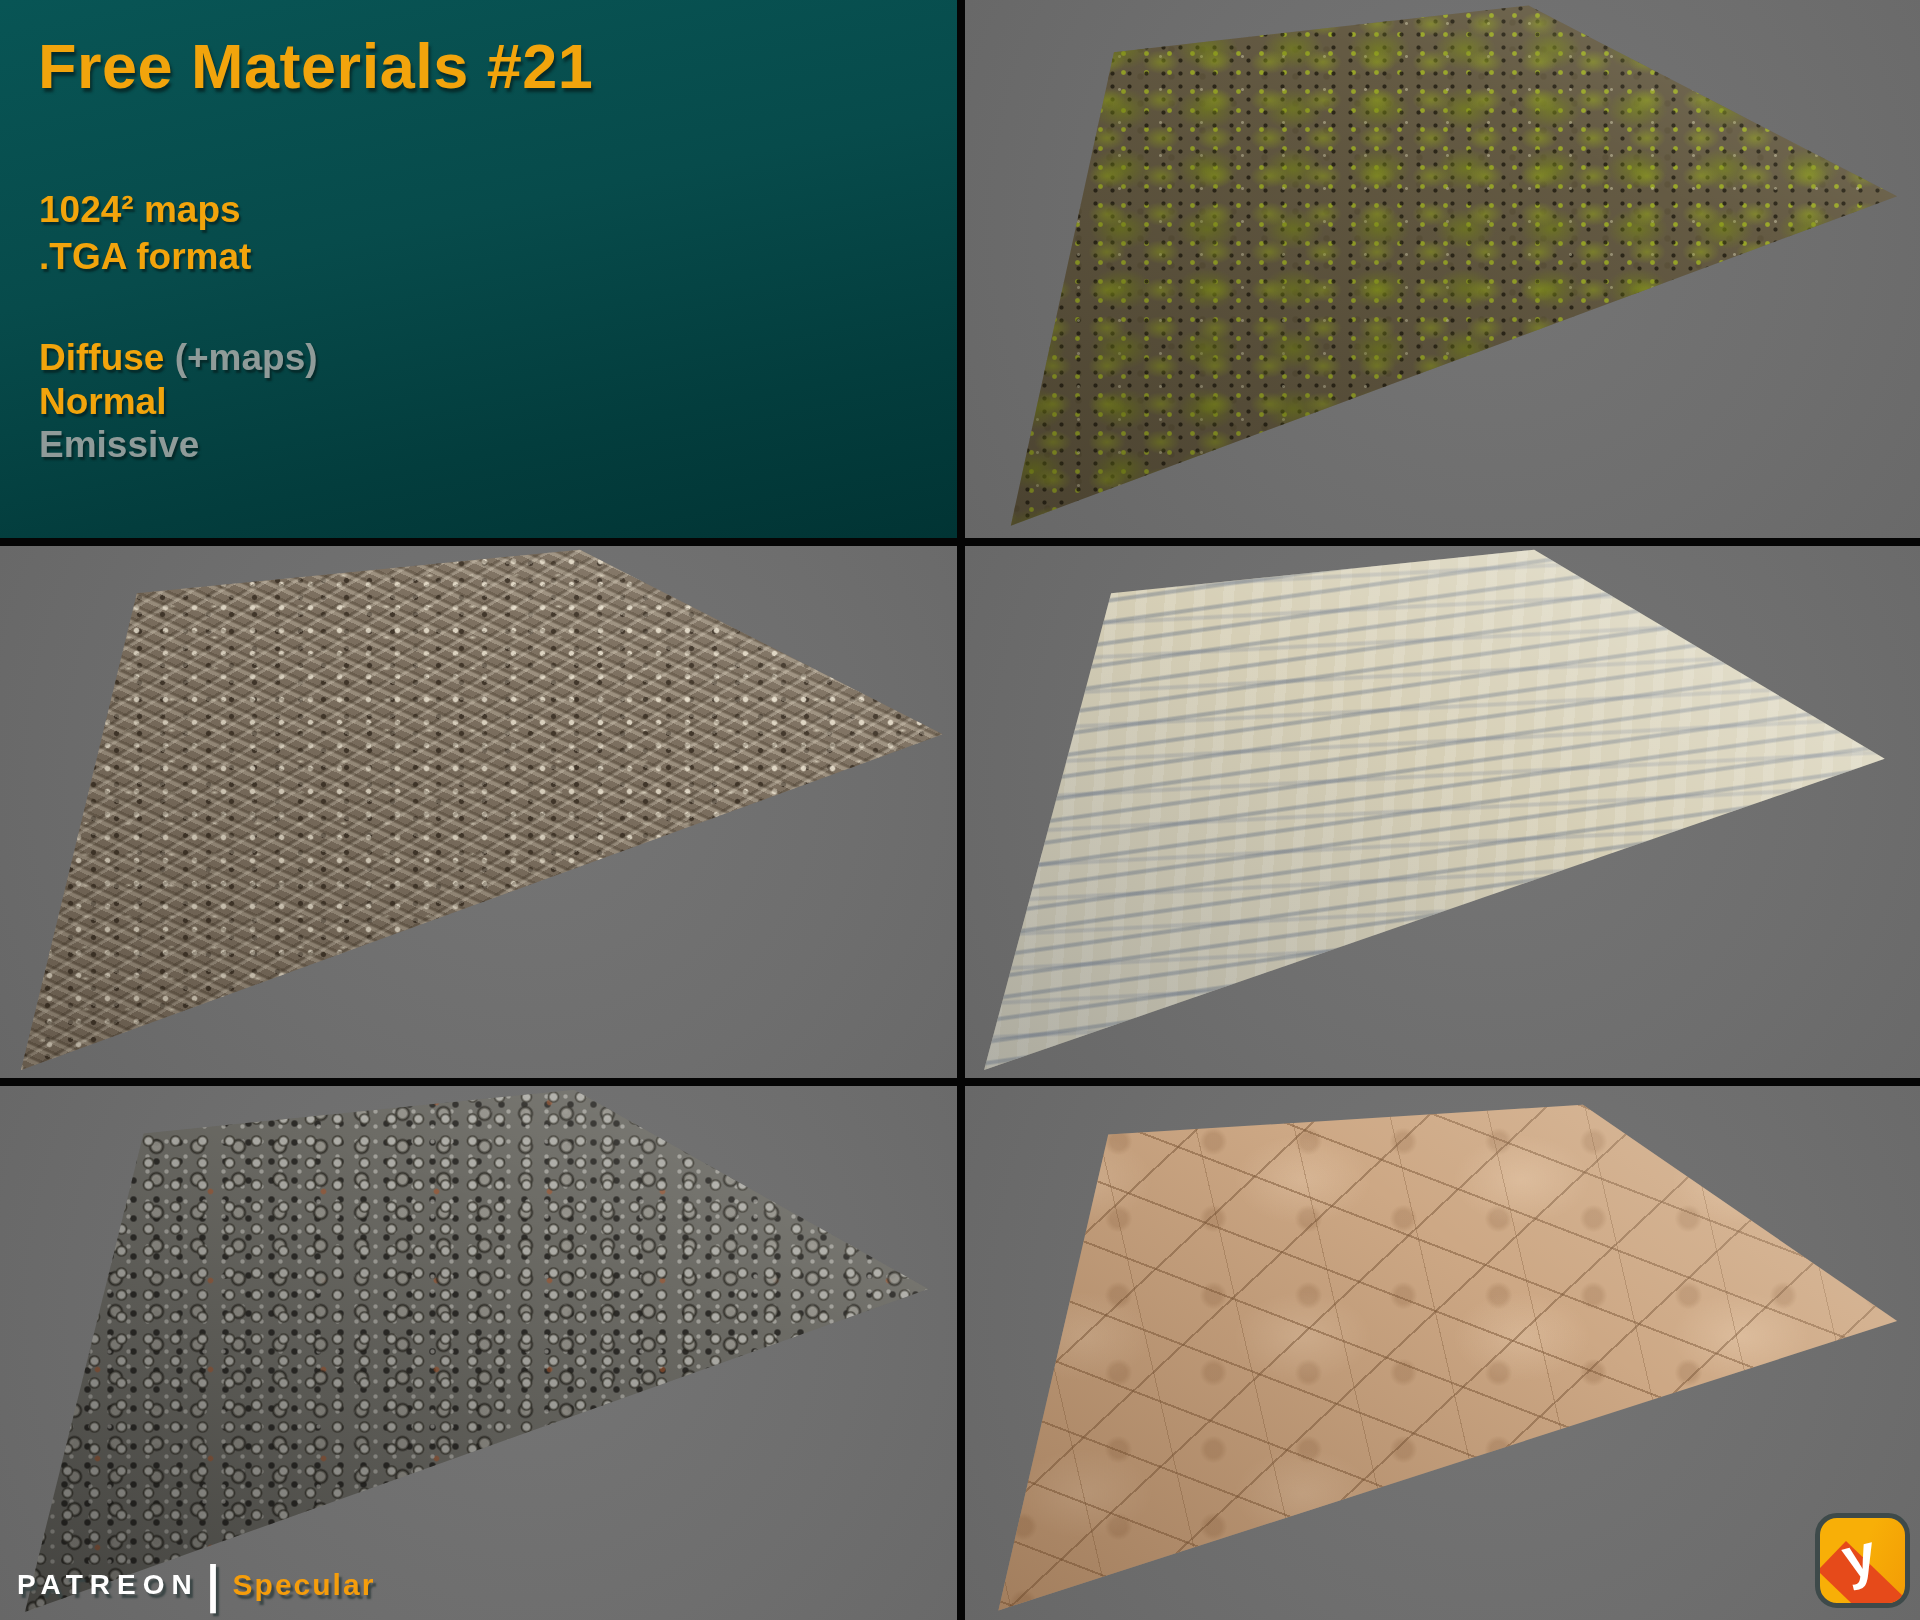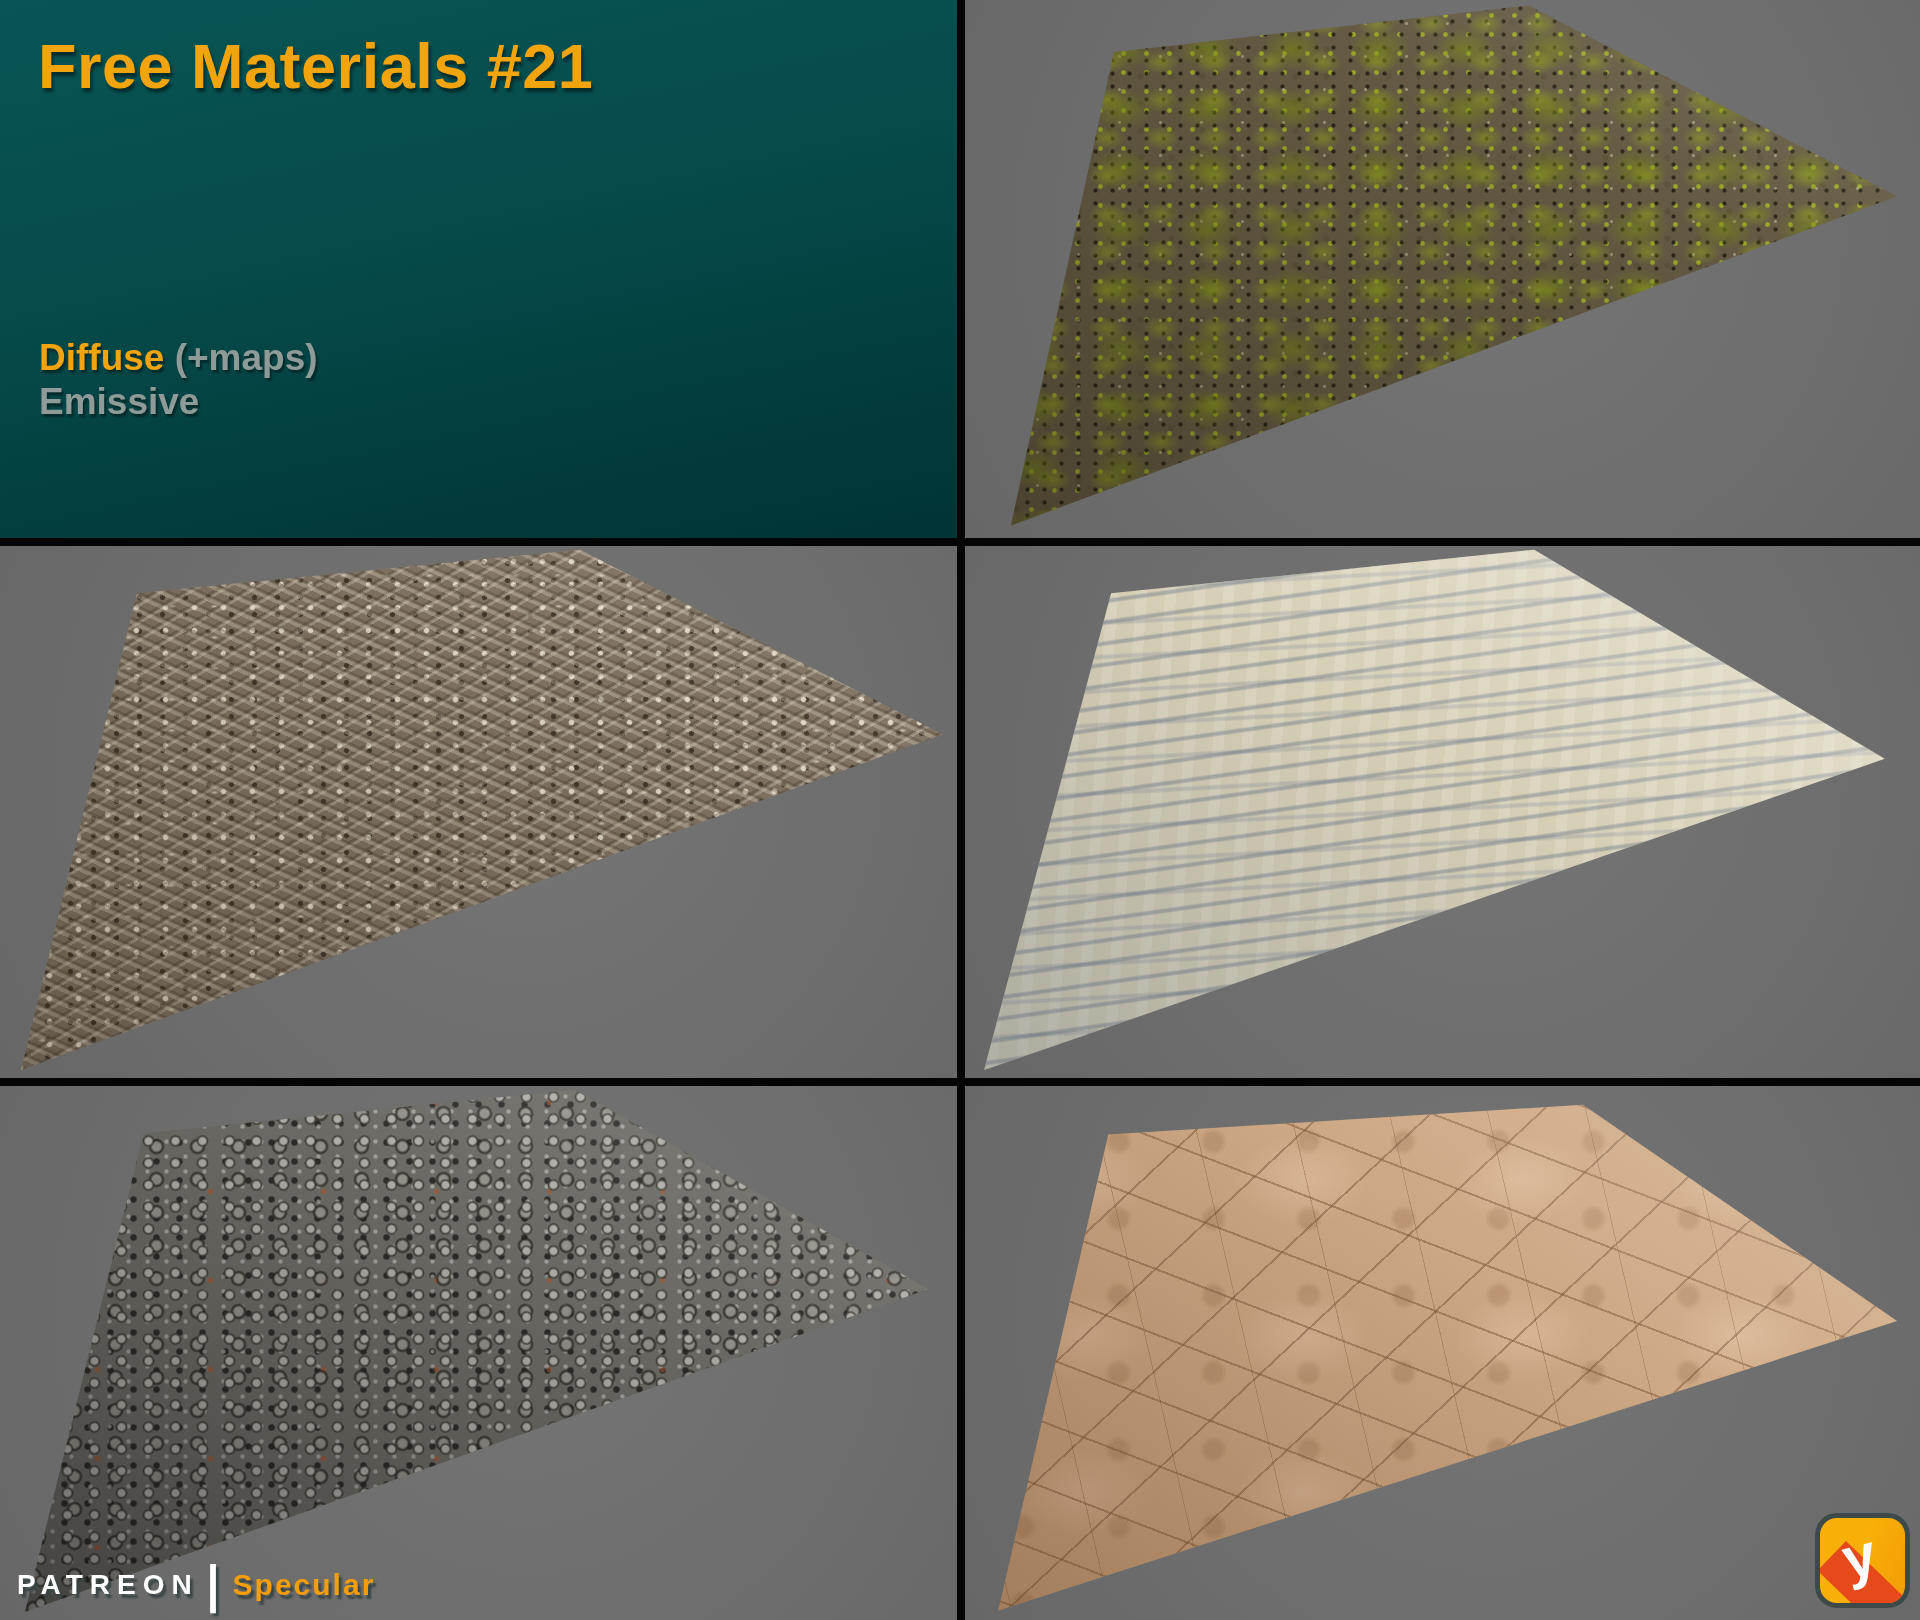--- a/index.html
+++ b/index.html
@@ -154,22 +154,27 @@
     font-size:58px;font-weight:700;color:#ffffff;line-height:1;
   }
 </style>
 </head>
 <body>
 
 <div class="poster">
 
   <section class="cell info-panel">
     <h1 class="info-title">Free Materials #21</h1>
+    <div class="spec-block">
+      <div class="spec-line">1024² maps</div>
+      <div class="spec-line">.TGA format</div>
+    </div>
     <div class="maps-block">
       <div class="map-line"><span class="accent-text">Diffuse</span><span class="muted-text"> (+maps)</span></div>
+      <div class="map-line"><span class="accent-text">Normal</span><span class="muted-text"></span></div>
       <div class="map-line"><span class="accent-text"></span><span class="muted-text">Emissive</span></div>
     </div>
   </section>
 
   <section class="cell tex">
     <div class="quad q-moss"></div>
   </section>
 
   <section class="cell tex">
     <div class="quad q-chips"></div>

